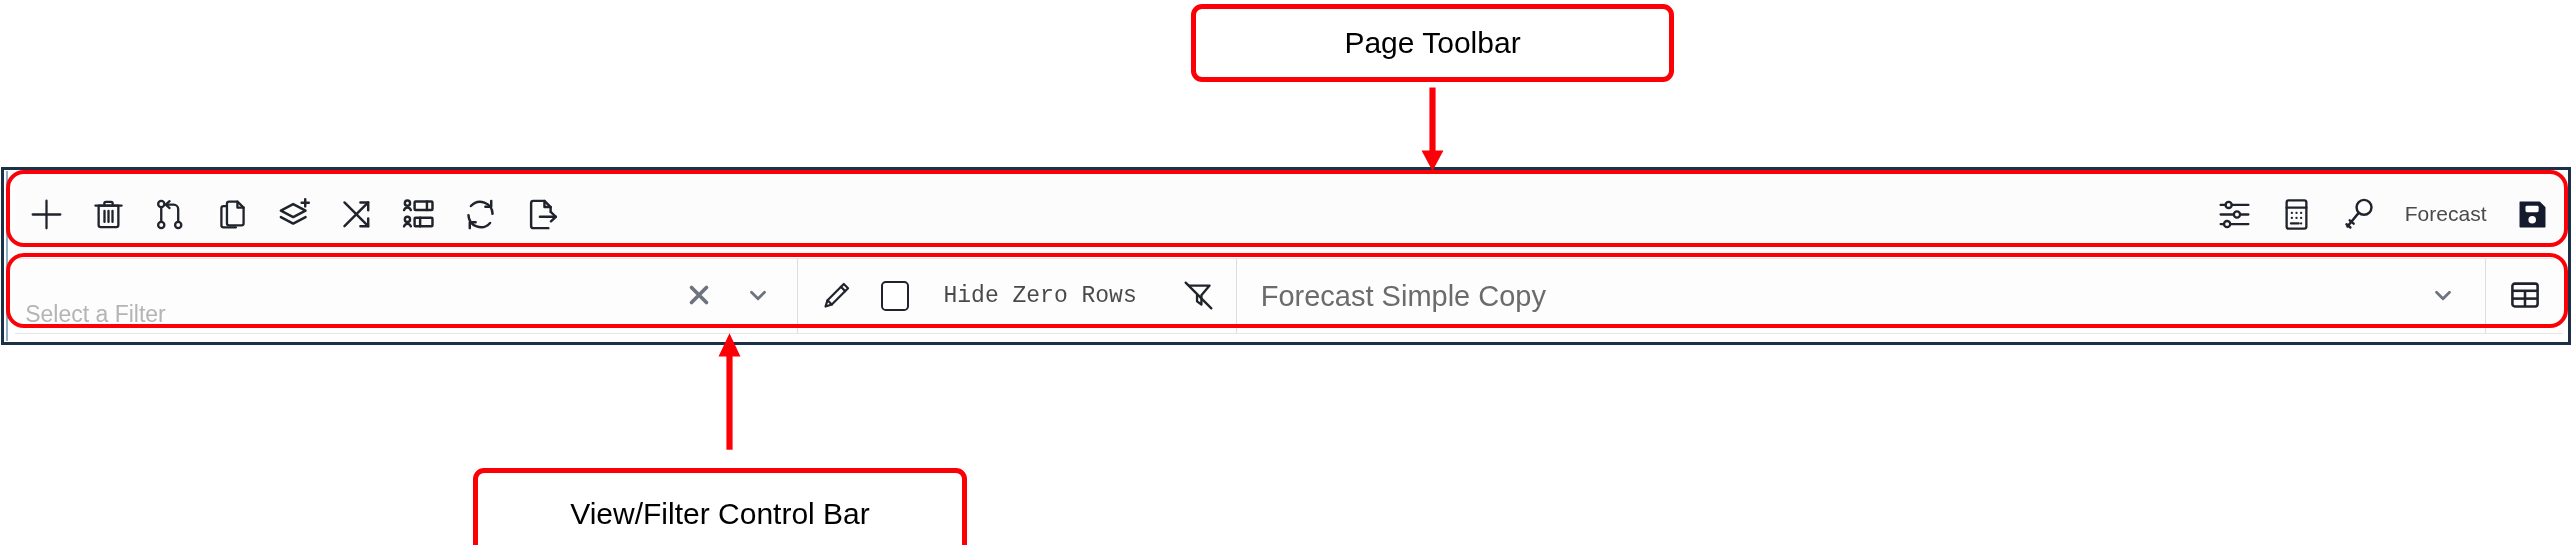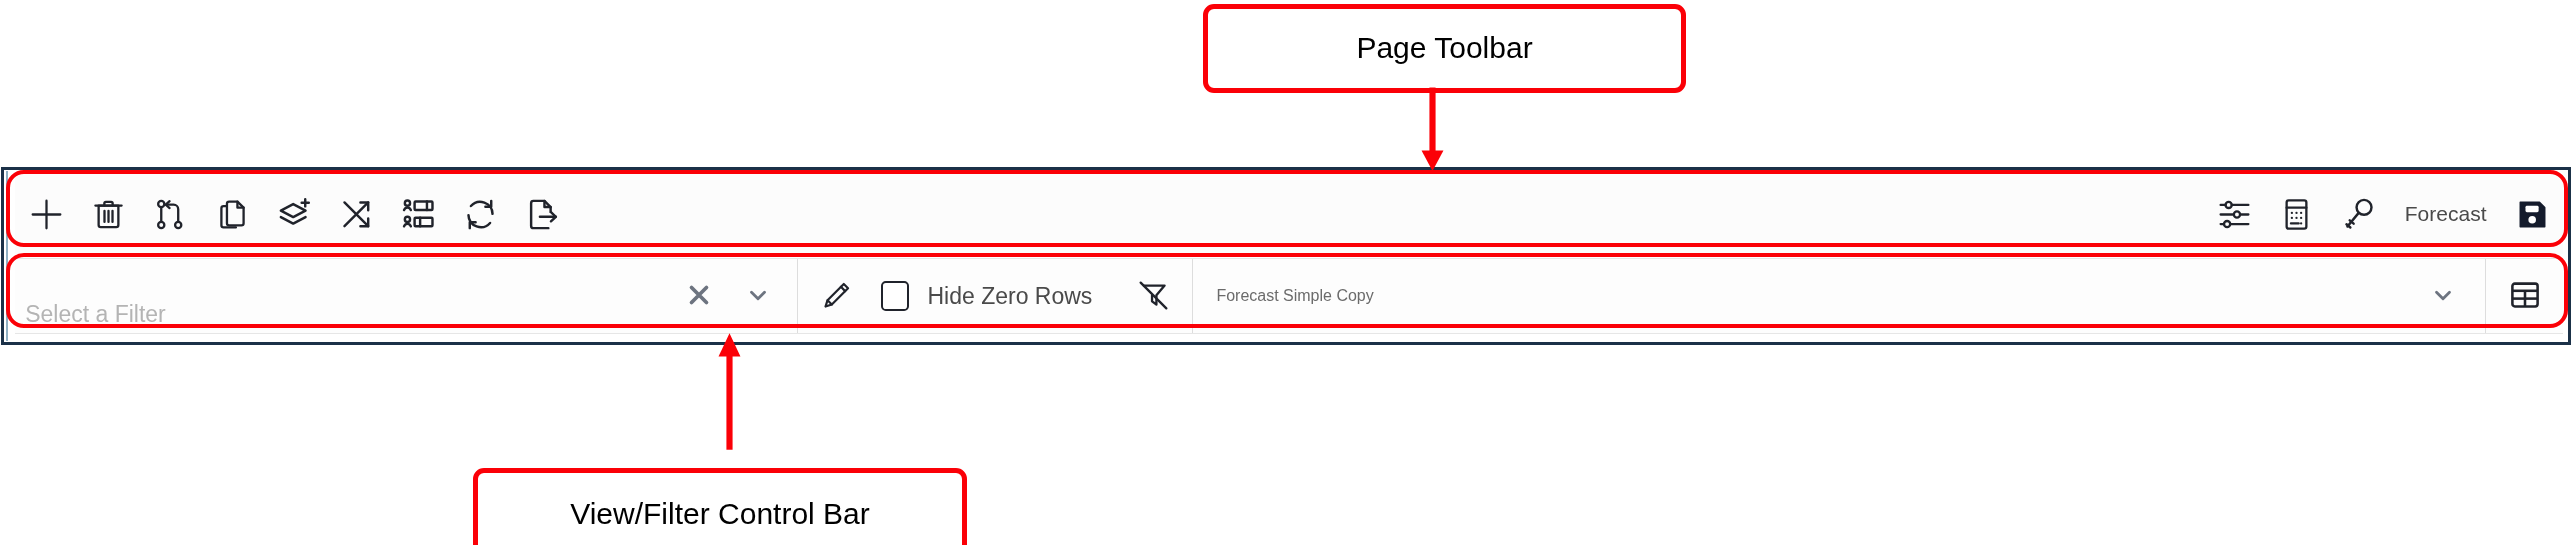--- a/index.html
+++ b/index.html
@@ -153,38 +153,38 @@
     height: 30px;
     border: 2.1px solid #20232b;
     border-radius: 4.8px;
     box-sizing: border-box;
     background: #ffffff;
     flex: none;
   }
   .chk-label {
     font-size: 23px;
     color: #4a4a4a;
-    margin-left: 18px;
+    margin-left: 34px;
     white-space: nowrap;
-    font-family: Liberation Sans, sans-serif;
+    font-family: Liberation Mono, monospace;
   }
 
   .view-select {
     position: relative;
     flex: 1 1 auto;
     display: flex;
     align-items: center;
     border-left: 1.4px solid #dddddd;
     border-right: 1.4px solid #dddddd;
     box-sizing: border-box;
   }
   .vs-value {
     position: absolute;
     left: 23.5px;
-    font-size: 16px;
+    font-size: 29px;
     color: #6b6b6b;
     white-space: nowrap;
     font-family: "Liberation Sans", sans-serif;
   }
   .vs-caret {
     position: absolute;
     right: 29px;
     top: 50%;
     transform: translateY(-50%);
     cursor: pointer;
@@ -215,21 +215,21 @@
     background: #ffffff;
     box-sizing: border-box;
     display: flex;
     align-items: center;
     justify-content: center;
     color: #000000;
     font-size: 30px;
     font-family: "Liberation Sans", sans-serif;
     white-space: nowrap;
   }
-  #callout-toolbar { left: 1191px; top: 3.5px;   width: 483px; height: 89px; margin-left: 12px; }
+  #callout-toolbar { left: 1191px; top: 3.5px;   width: 483px; height: 78px; }
   #callout-filter  { left: 473px;  top: 447px; width: 494px; height: 92px; margin-top: 21px; }
 
   .arrow { position: absolute; pointer-events: none; }
   #arrow-toolbar { left: 1414px; top: 87px; width: 37px; height: 86px; }
   #arrow-filter  { left: 711px; top: 333px; width: 37px; height: 117px; }
 </style>
 </head>
 <body>
 
 <div id="stage">

